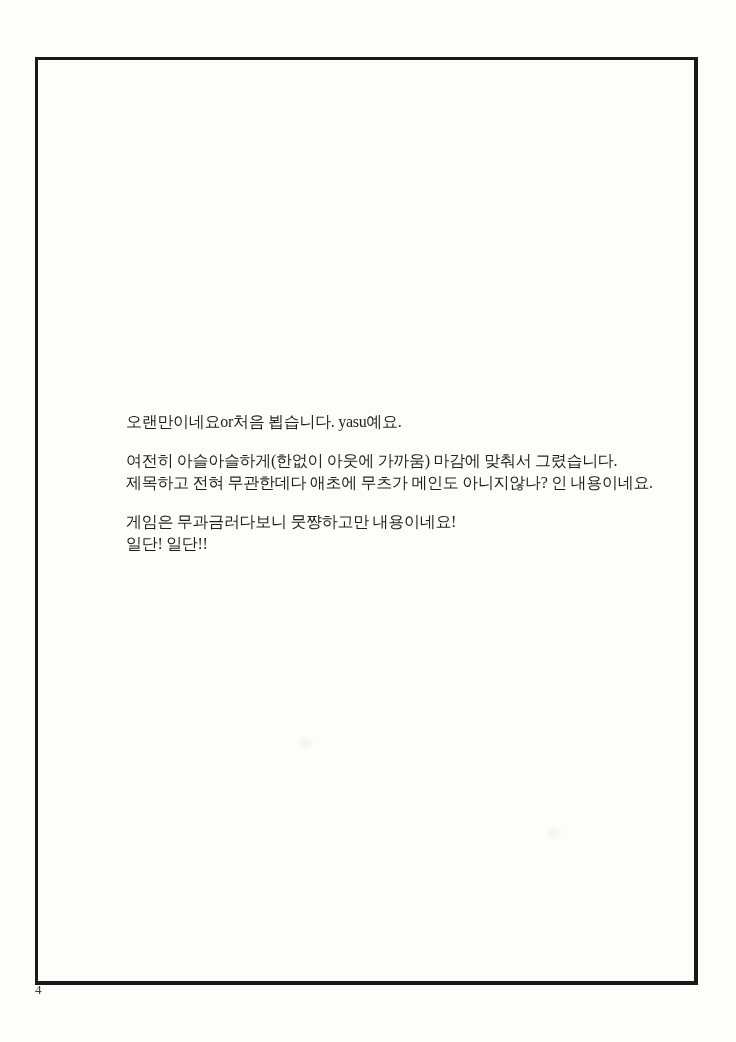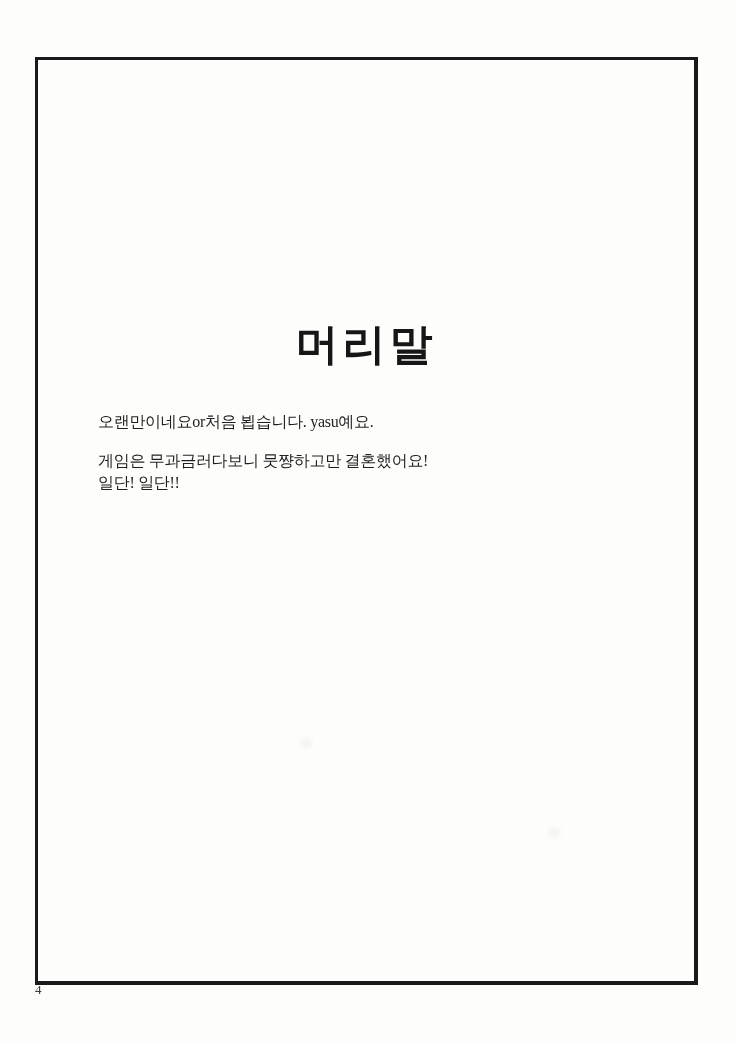--- a/index.html
+++ b/index.html
@@ -42,21 +42,21 @@
     font-size: 43px;
     font-weight: bold;
     letter-spacing: 4px;
     color: #161616;
     line-height: 46px;
   }
 
   .body-text {
     position: absolute;
     top: 351px;
-    left: 60px;
+    left: 88px;
     right: 36px;
     font-size: 16px;
     line-height: 22px;
     letter-spacing: -0.3px;
     color: #1e1e1e;
   }
 
   .body-text p {
     white-space: pre-line;
     margin: 0 0 17px 0;
@@ -81,25 +81,26 @@
   .speck-1 { left: 262px; top: 678px; width: 12px; height: 10px; }
   .speck-2 { left: 548px; top: 828px; width: 12px; height: 10px; }
 </style>
 </head>
 <body>
 
 <div class="scan-page">
 
   <div class="frame">
 
-    <h1 class="title">머리말</h1>
 
     <div class="body-text">
       <p>오랜만이네요or처음 뵙습니다. yasu예요.</p>
-      <p>게임은 무과금러다보니 뭇쨩하고만 결혼했어요!
+      <p>여전히 아슬아슬하게(한없이 아웃에 가까움) 마감에 맞춰서 그렸습니다.
+제목하고 전혀 무관한데다 애초에 무츠가 메인도 아니지않나? 인 내용이네요.</p>
+      <p>게임은 무과금러다보니 뭇쨩하고만 내용이네요!
 일단! 일단!!</p>
     </div>
 
     <div class="speck speck-1"></div>
   </div>
 
   <div class="speck speck-2"></div>
 
   <div class="page-number">4</div>
 

